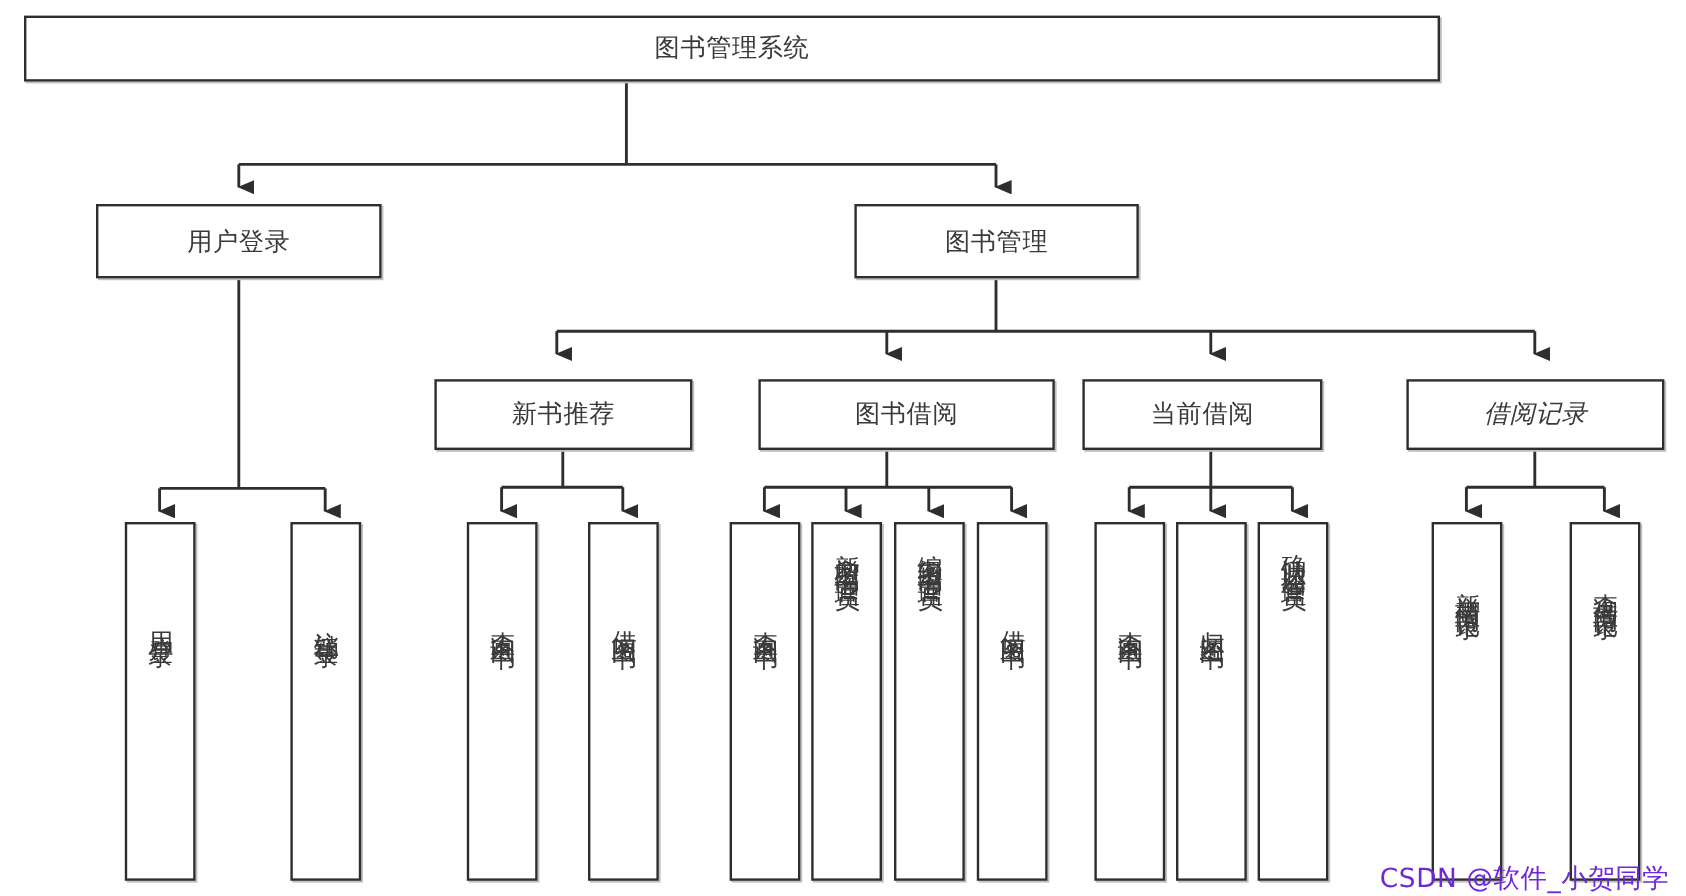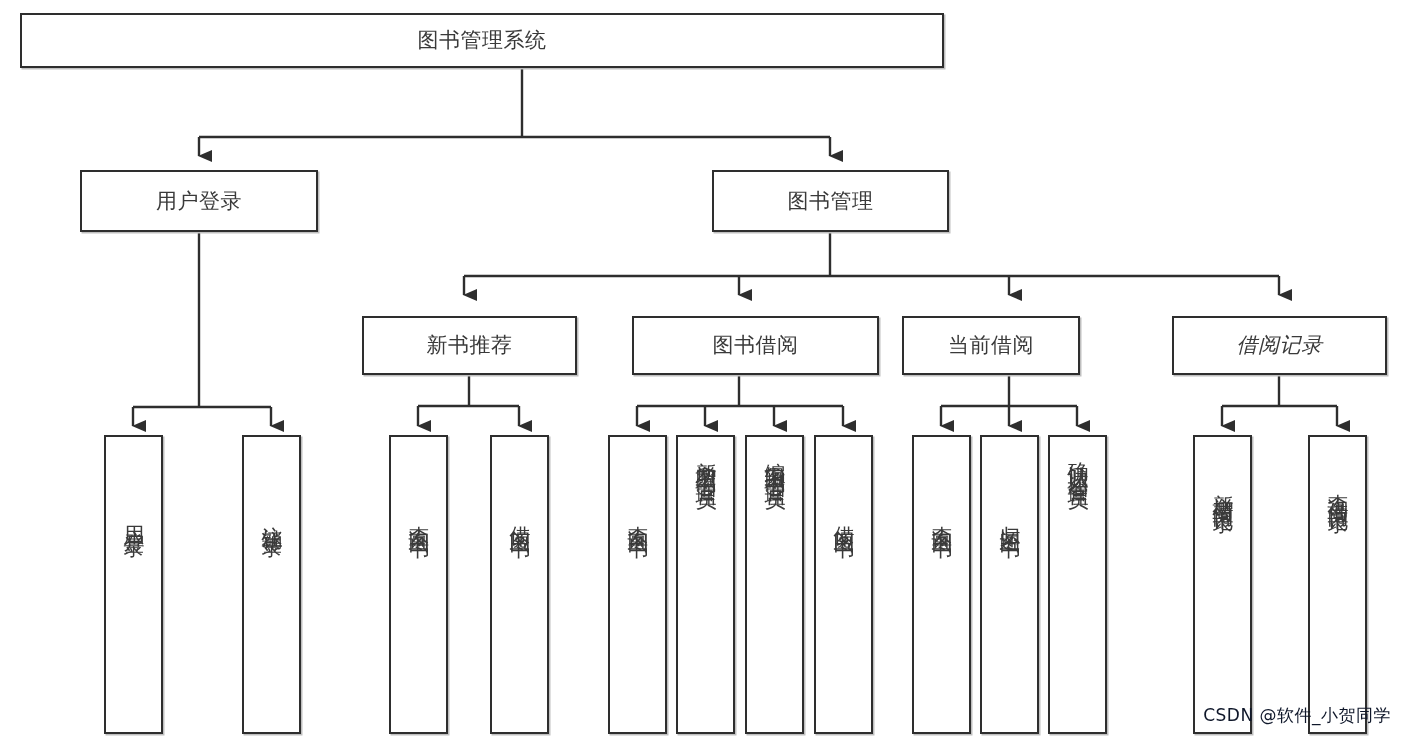--- a/index.html
+++ b/index.html
@@ -59,23 +59,23 @@
     letter-spacing: 4px;
     font-size: 21px;
     line-height: 1;
   }
   .node.vertical.pad-top-lg {
     padding-top: 8px;
   }
   .watermark {
     position: absolute;
     right: 14px;
-    bottom: 20px;
-    font-size: 17px;
-    color: #0f172a;
+    bottom: 0;
+    font-size: 22px;
+    color: #6d28d9;
     letter-spacing: 0.5px;
     white-space: nowrap;
     z-index: 6;
     font-family: "DejaVu Sans", "Liberation Sans", sans-serif;
   }
 </style>
 </head>
 <body>
 
 <div id="canvas">
@@ -125,38 +125,38 @@
       <path d="M1009,406 L1009,426" marker-end="url(#arw)"></path>
       <path d="M1077,406 L1077,426" marker-end="url(#arw)"></path>
 
       <path d="M1279,375 L1279,406"></path>
       <path d="M1222,406 L1337,406"></path>
       <path d="M1222,406 L1222,426" marker-end="url(#arw)"></path>
       <path d="M1337,406 L1337,426" marker-end="url(#arw)"></path>
     </g>
   </svg>
 
-  <div class="node" style="left:20px; top:13px; width:924px; height:55px;">
+  <div class="node" style="left:20px; top:13px; width:1180px; height:55px;">
     <span class="node-label">图书管理系统</span>
   </div>
 
   <div class="node" style="left:80px; top:170px; width:238px; height:62px;">
     <span class="node-label">用户登录</span>
   </div>
   <div class="node" style="left:362px; top:316px; width:215px; height:59px;">
     <span class="node-label">新书推荐</span>
   </div>
 
   <div class="node" style="left:712px; top:170px; width:237px; height:62px;">
     <span class="node-label">图书管理</span>
   </div>
   <div class="node" style="left:632px; top:316px; width:247px; height:59px;">
     <span class="node-label">图书借阅</span>
   </div>
-  <div class="node" style="left:902px; top:316px; width:178px; height:59px;">
+  <div class="node" style="left:902px; top:316px; width:200px; height:59px;">
     <span class="node-label">当前借阅</span>
   </div>
   <div class="node" style="left:1172px; top:316px; width:215px; height:59px;font-style:italic;">
     <span class="node-label">借阅记录</span>
   </div>
 
   <div class="node vertical" style="left:104px; top:435px; width:59px; height:299px; padding-top:72px;">
     <span class="node-label">用户登录</span>
   </div>
   <div class="node vertical" style="left:242px; top:435px; width:59px; height:299px; padding-top:72px;">

